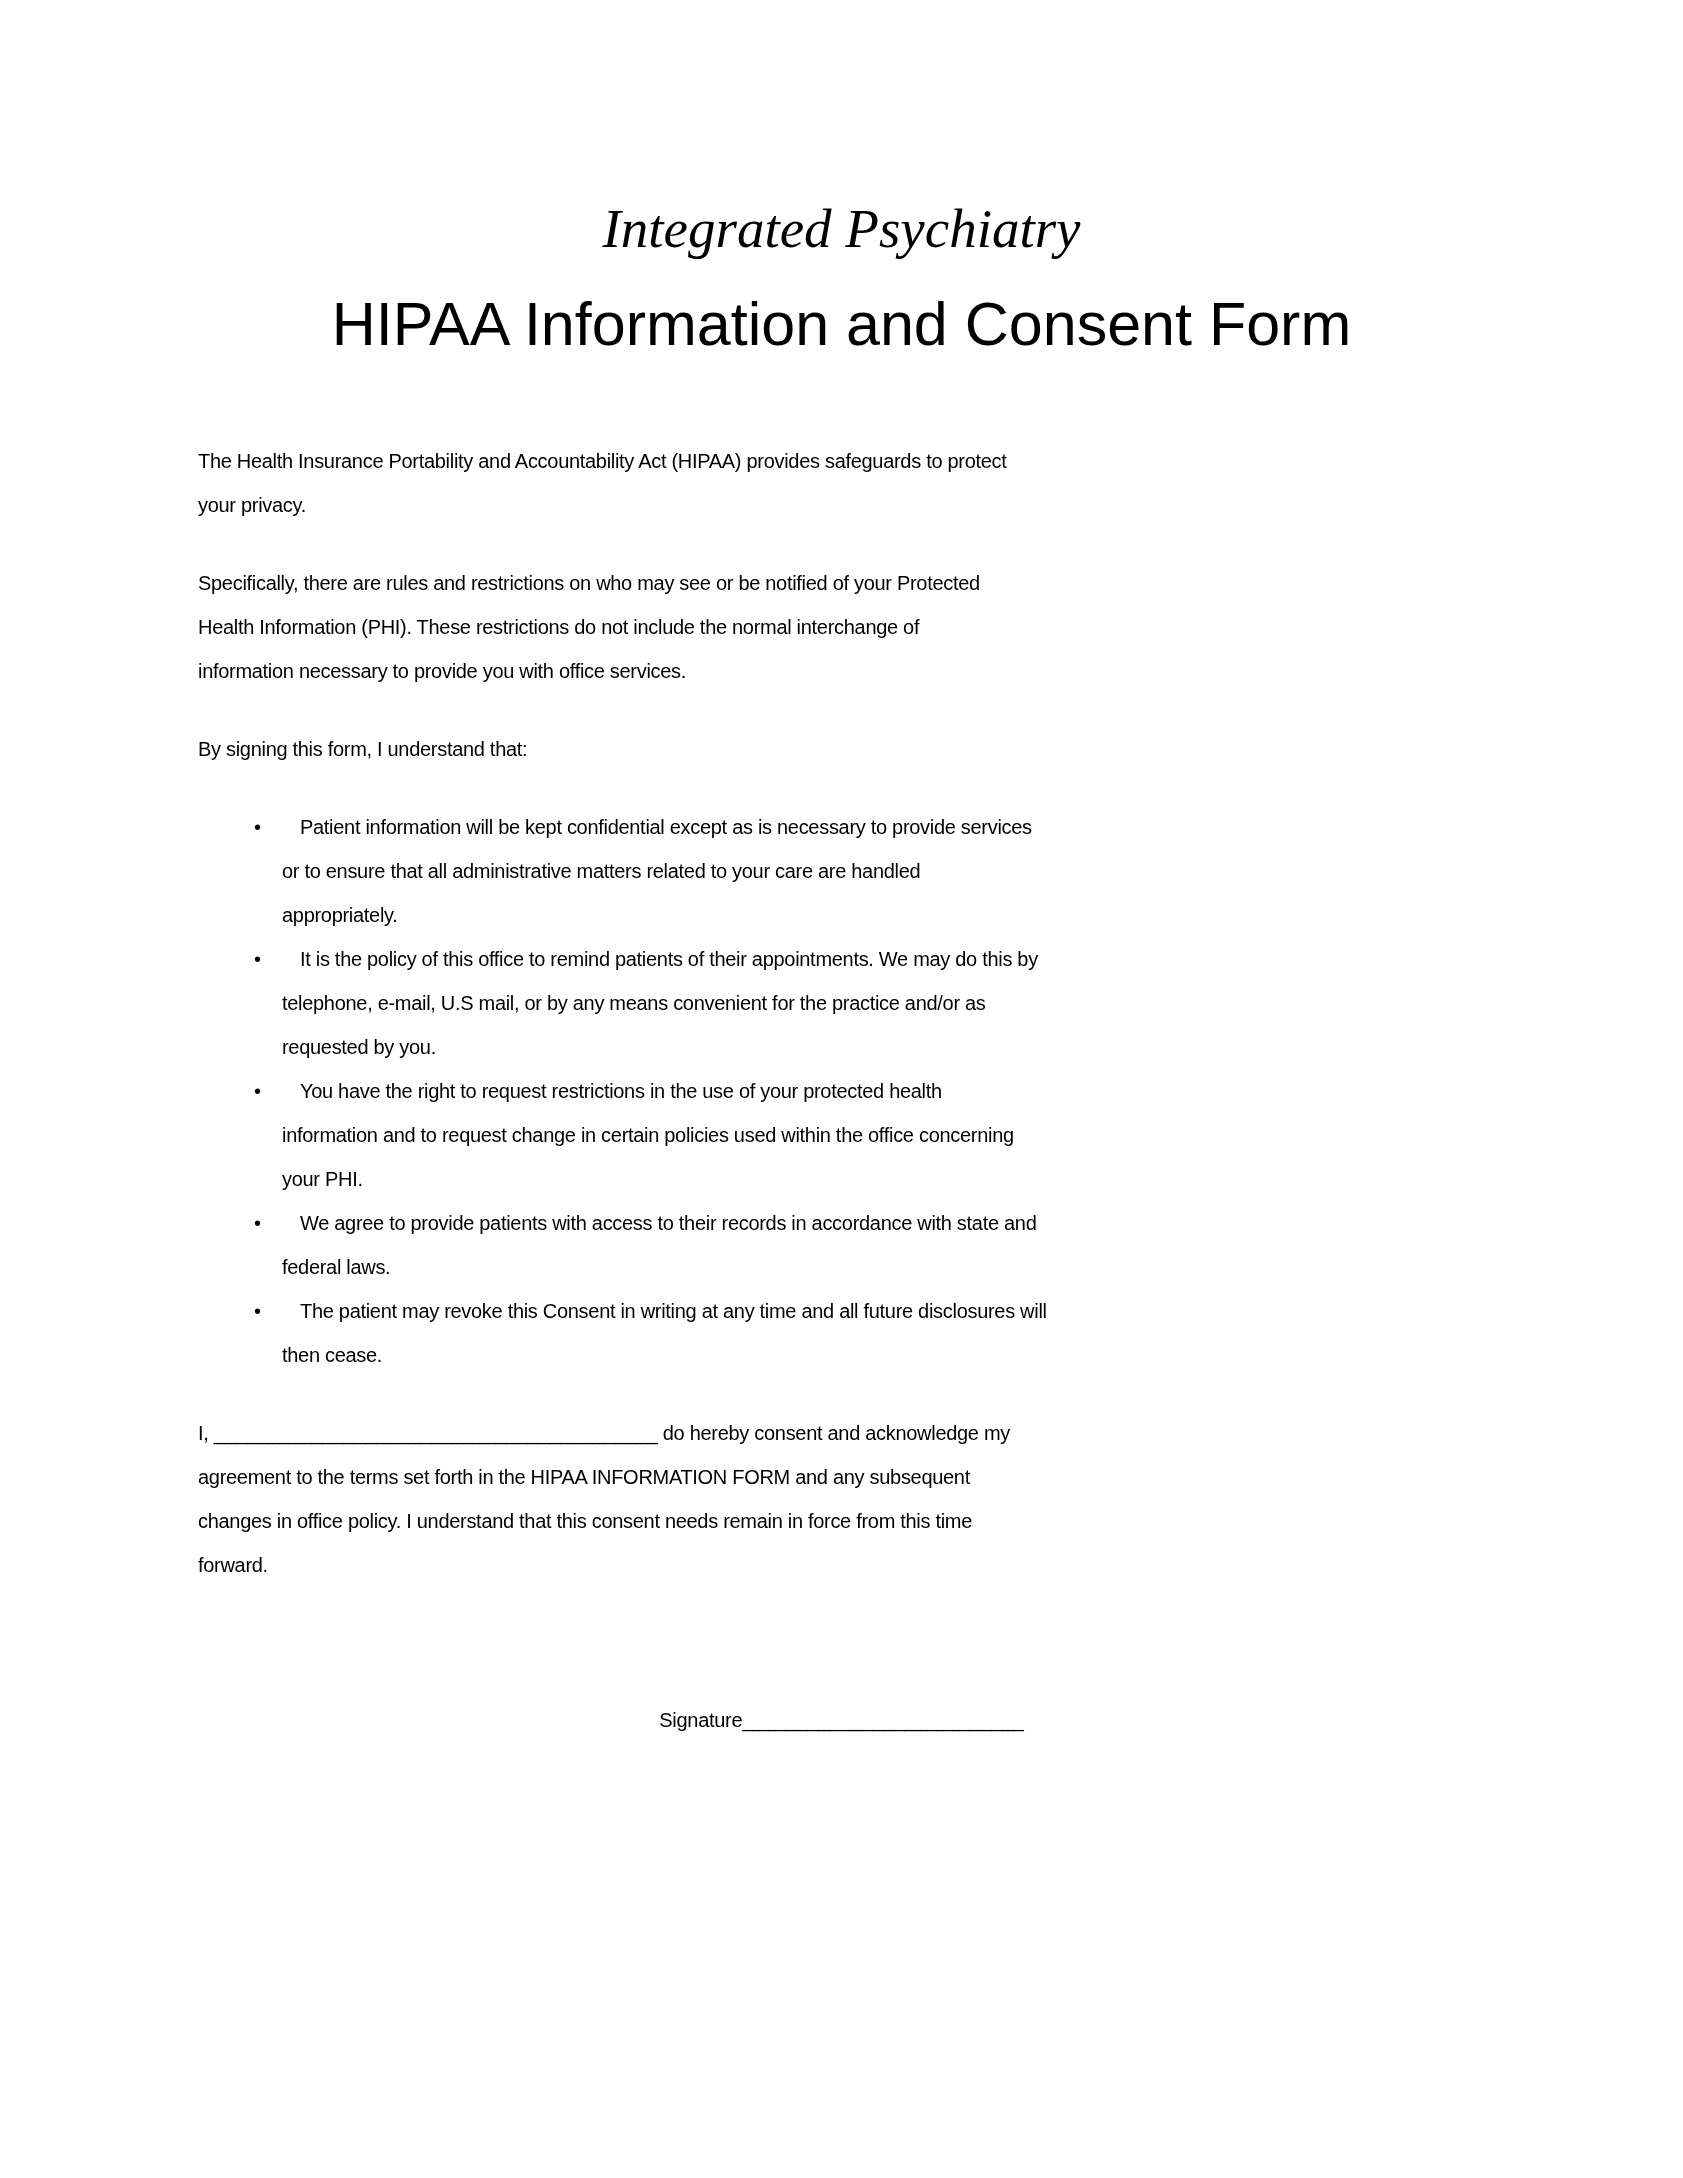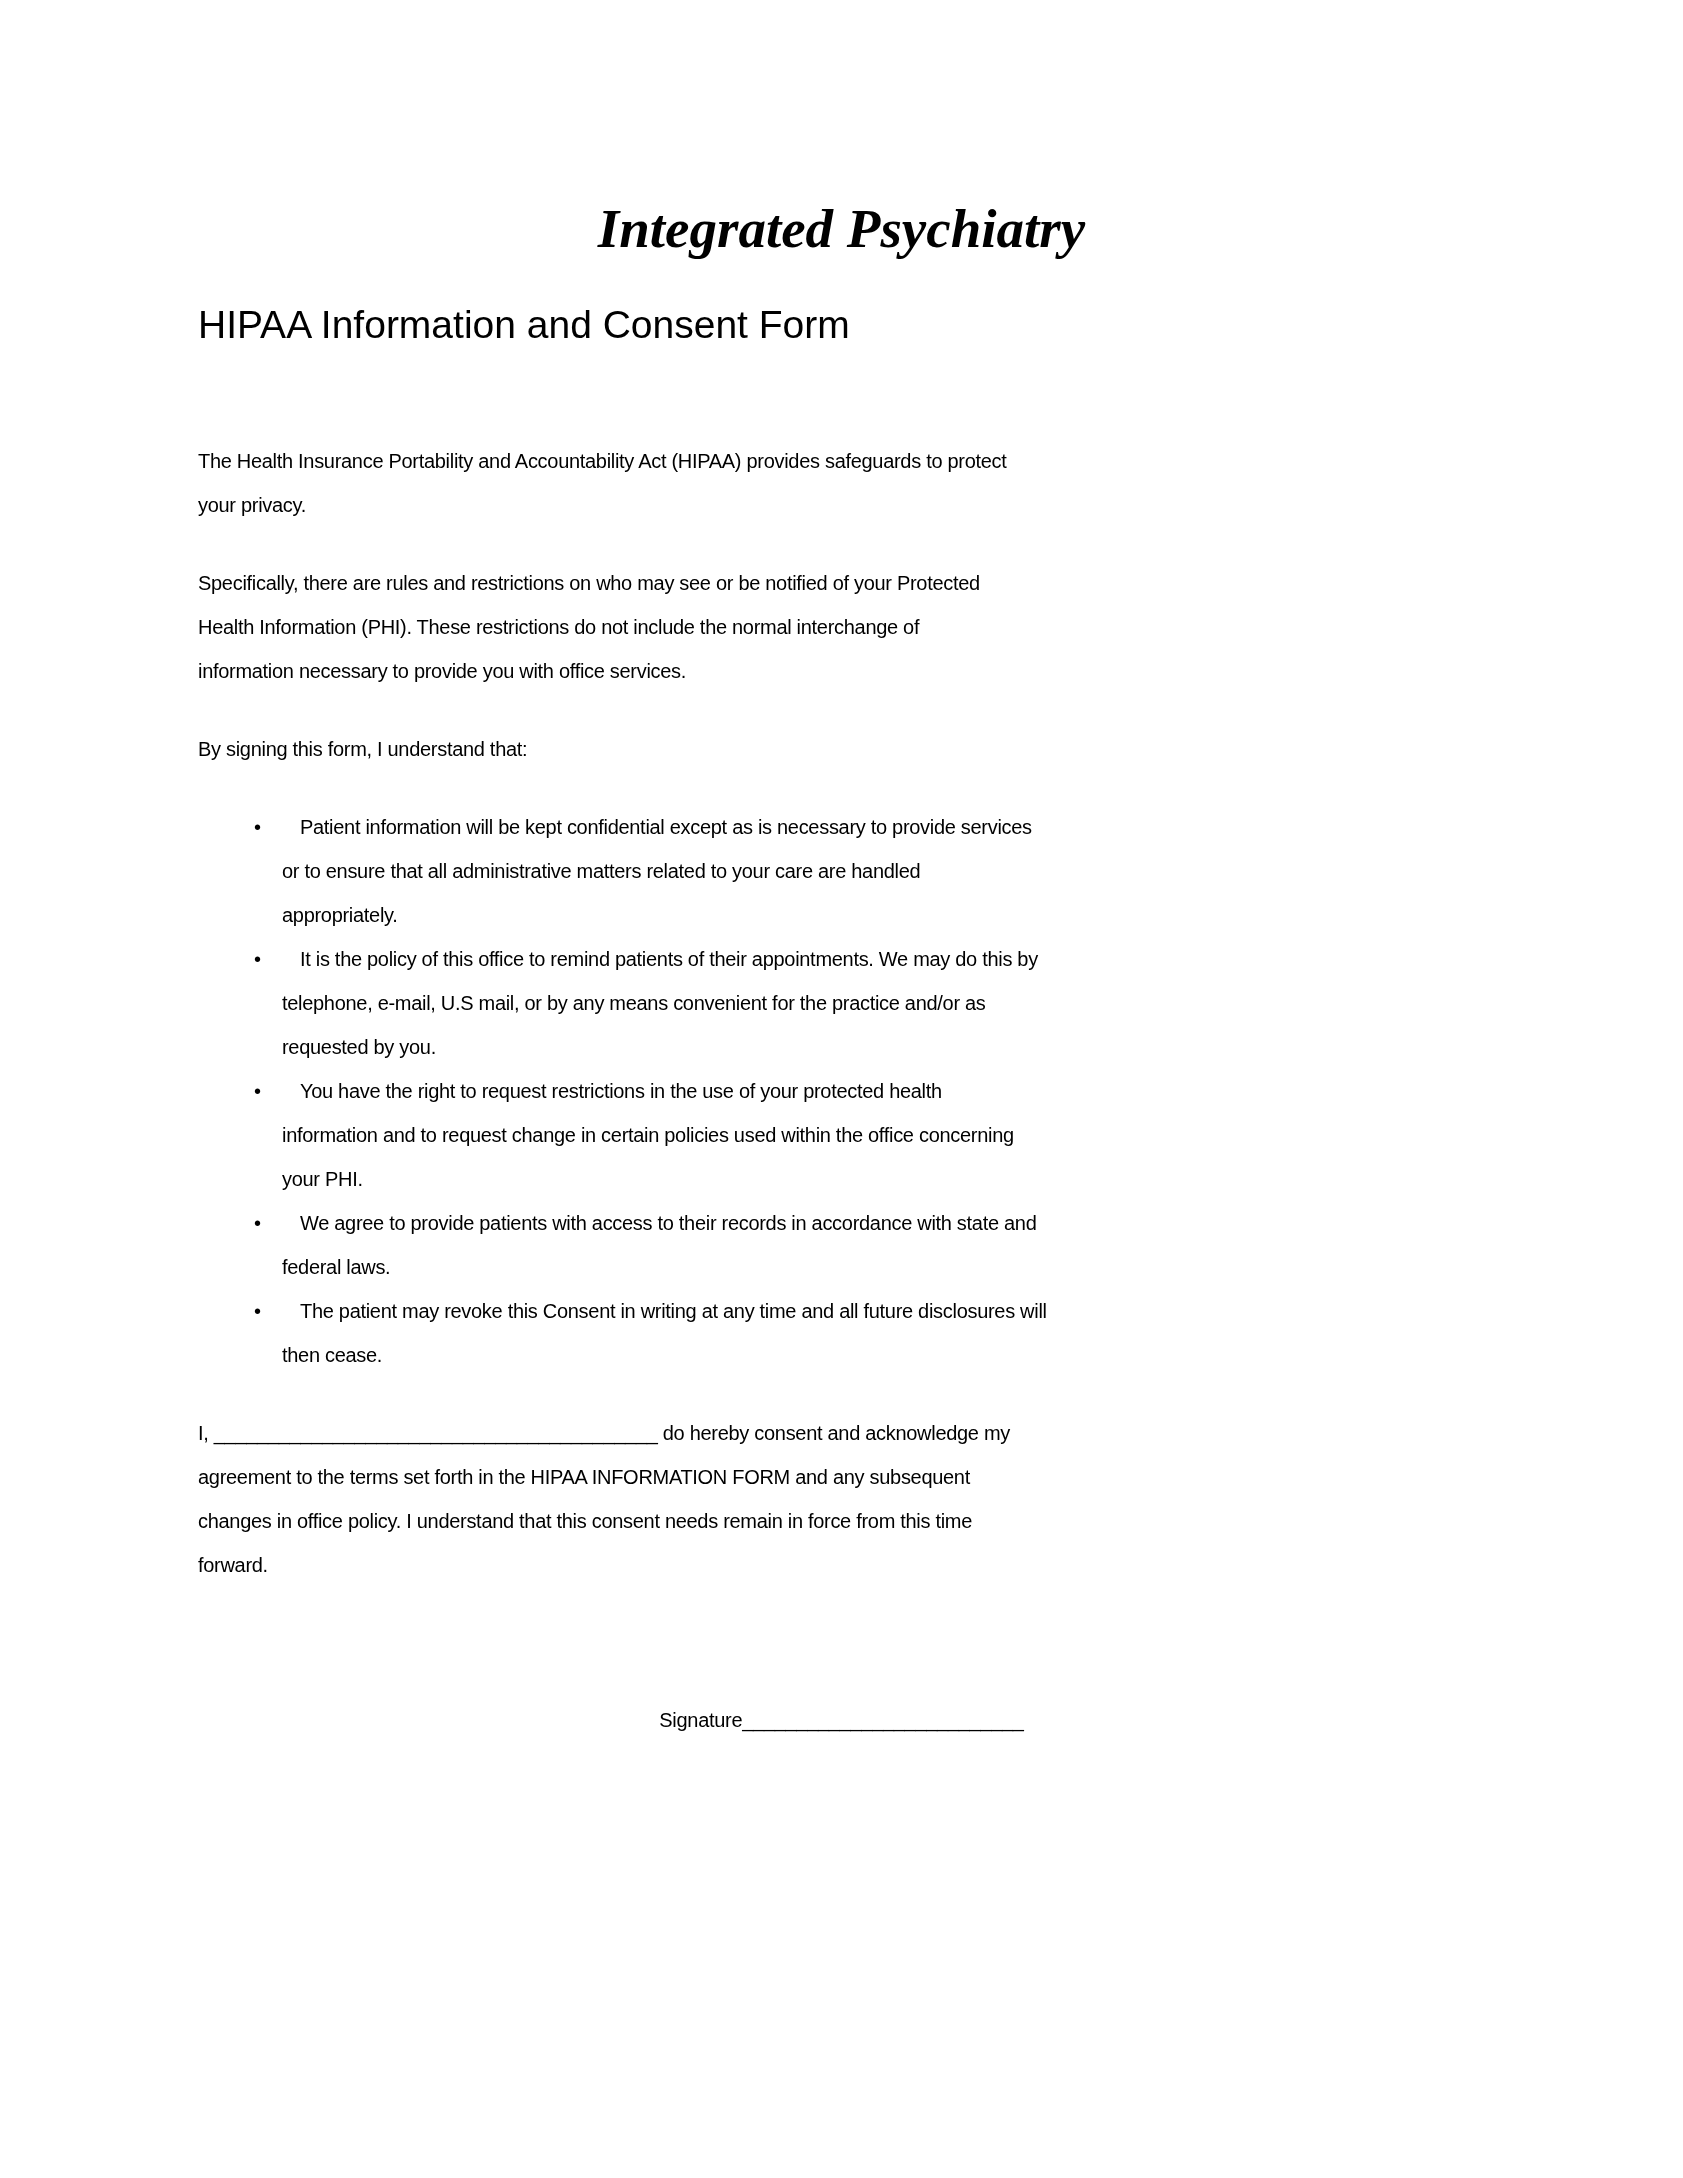--- a/index.html
+++ b/index.html
@@ -14,34 +14,34 @@
   .page {
     width: 1683px;
     height: 2178px;
     padding: 0 198px;
     background: #ffffff;
   }
   .clinic-name {
     margin-top: 196px;
     font-family: "Liberation Serif", serif;
     font-style: italic;
-    font-weight: 700;
+    font-weight: 400;
     font-size: 55px;
     line-height: 65px;
     text-align: center;
     white-space: pre;
   }
   .form-title {
     margin-top: 29px;
     margin-bottom: 80px;
     font-family: "Liberation Sans", sans-serif;
     font-weight: 400;
-    font-size: 39px;
+    font-size: 61px;
     line-height: 69px;
-    text-align: left;
+    text-align: center;
     white-space: pre;
   }
   .body-text, .bullet-list li, .sig-row {
     font-size: 20px;
     line-height: 44px;
     letter-spacing: -0.3px;
   }
   .body-text {
     margin: 0 0 34px 0;
     white-space: pre;

